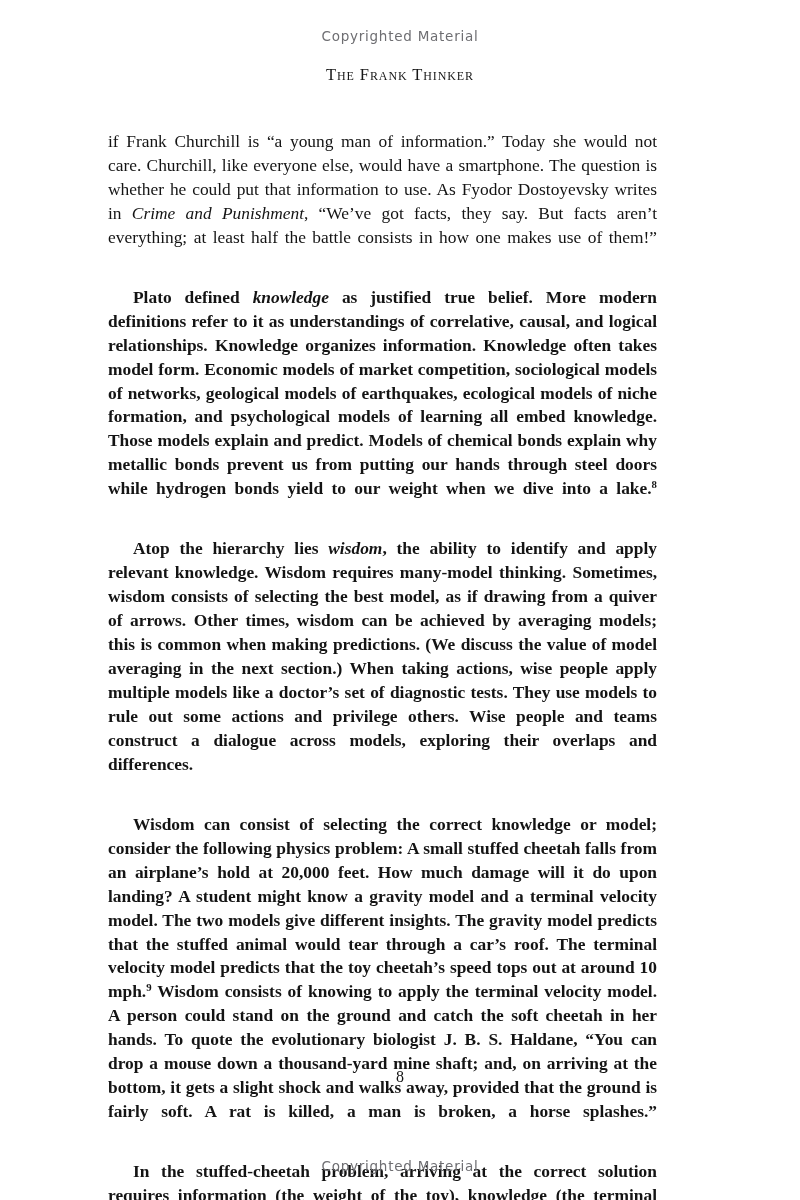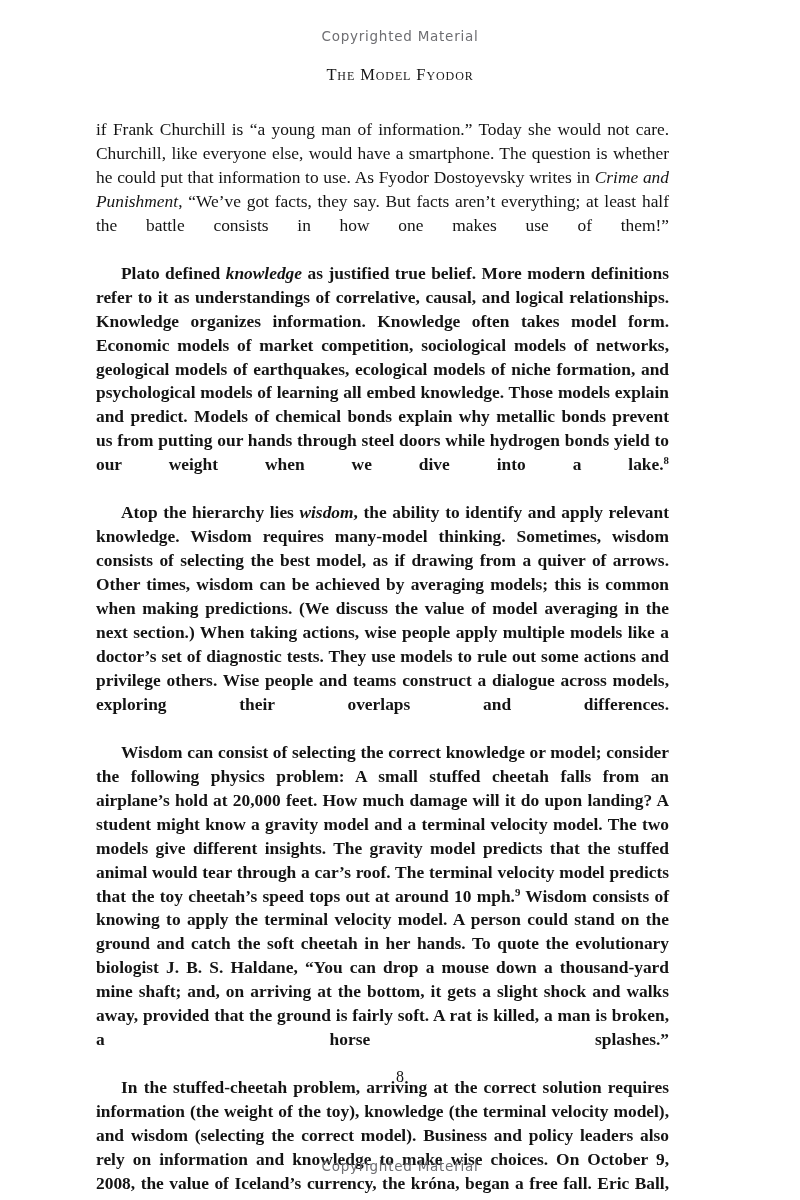--- a/index.html
+++ b/index.html
@@ -58,21 +58,21 @@
 
   
   .textblock {
     position: absolute;
     left: 96px;
     top: 118px;
     width: 573px;
   }
 
   .para {
-    margin: 0;
+    margin: 12px;
     text-align: justify;
     text-justify: inter-word;
     font-size: 17.4px;
     line-height: 23.95px;
     color: #141414;
     hyphens: none;
     word-spacing: 0.15px;
   }
   .para.indent { text-indent: 25px; font-weight: bold; }
   .para .ital { font-style: italic; }
@@ -101,21 +101,21 @@
     color: #141414;
   }
 </style>
 </head>
 <body>
 
 <div class="page">
 
   <div class="watermark watermark-top">Copyrighted Material</div>
 
-  <div class="running-head">The Model Fyodor</div>
+  <div class="running-head">The Frank Thinker</div>
 
   <div class="textblock">
     <p class="para"><span>if Frank Churchill is “a young man of information.”  Today she would not care. Churchill, like everyone else, would have a smartphone.  The question is whether he could put that information to use.  As Fyodor Dostoyevsky writes in </span><span class="ital">Crime and Punishment</span><span>, “We’ve got facts, they say. But facts aren’t everything; at least half the battle consists in how one makes use of them!”</span></p>
     <p class="para indent"><span>Plato defined </span><span class="ital">knowledge</span><span> as justified true belief.  More modern definitions refer to it as understandings of correlative, causal, and logical relationships. Knowledge organizes information.  Knowledge often takes model form.  Economic models of market competition, sociological models of networks, geological models of earthquakes, ecological models of niche formation, and psychological models of learning all embed knowledge. Those models explain and predict.  Models of chemical bonds explain why metallic bonds prevent us from putting our hands through steel doors while hydrogen bonds yield to our weight when we dive into a lake.</span><sup>8</sup></p>
     <p class="para indent"><span>Atop the hierarchy lies </span><span class="ital">wisdom</span><span>, the ability to identify and apply relevant knowledge.  Wisdom requires many-model thinking.  Sometimes, wisdom consists of selecting the best model, as if drawing from a quiver of arrows.  Other times, wisdom can be achieved by averaging models; this is common when making predictions. (We discuss the value of model averaging in the next section.)  When taking actions, wise people apply multiple models like a doctor’s set of diagnostic tests.  They use models to rule out some actions and privilege others.  Wise people and teams construct a dialogue across models, exploring their overlaps and differences.</span></p>
     <p class="para indent"><span>Wisdom can consist of selecting the correct knowledge or model; consider the following physics problem: A small stuffed cheetah falls from an airplane’s hold at 20,000 feet.  How much damage will it do upon landing?  A student might know a gravity model and a terminal velocity model.  The two models give different insights. The gravity model predicts that the stuffed animal would tear through a car’s roof. The terminal velocity model predicts that the toy cheetah’s speed tops out at around 10 mph.</span><sup>9</sup><span>  Wisdom consists of knowing to apply the terminal velocity model.  A person could stand on the ground and catch the soft cheetah in her hands.  To quote the evolutionary biologist J. B. S. Haldane, “You can drop a mouse down a thousand-yard mine shaft; and, on arriving at the bottom, it gets a slight shock and walks away, provided that the ground is fairly soft. A rat is killed, a man is broken, a horse splashes.”</span></p>
     <p class="para indent no-stretch"><span>In the stuffed-cheetah problem, arriving at the correct solution requires information (the weight of the toy), knowledge (the terminal velocity model), and wisdom (selecting the correct model). Business and policy leaders also rely on information and knowledge to make wise choices.  On October 9, 2008, the value of Iceland’s currency, the króna, began a free fall. Eric Ball, then treasurer of software giant Or-</span></p>
   </div>
 
   <div class="folio">8</div>

